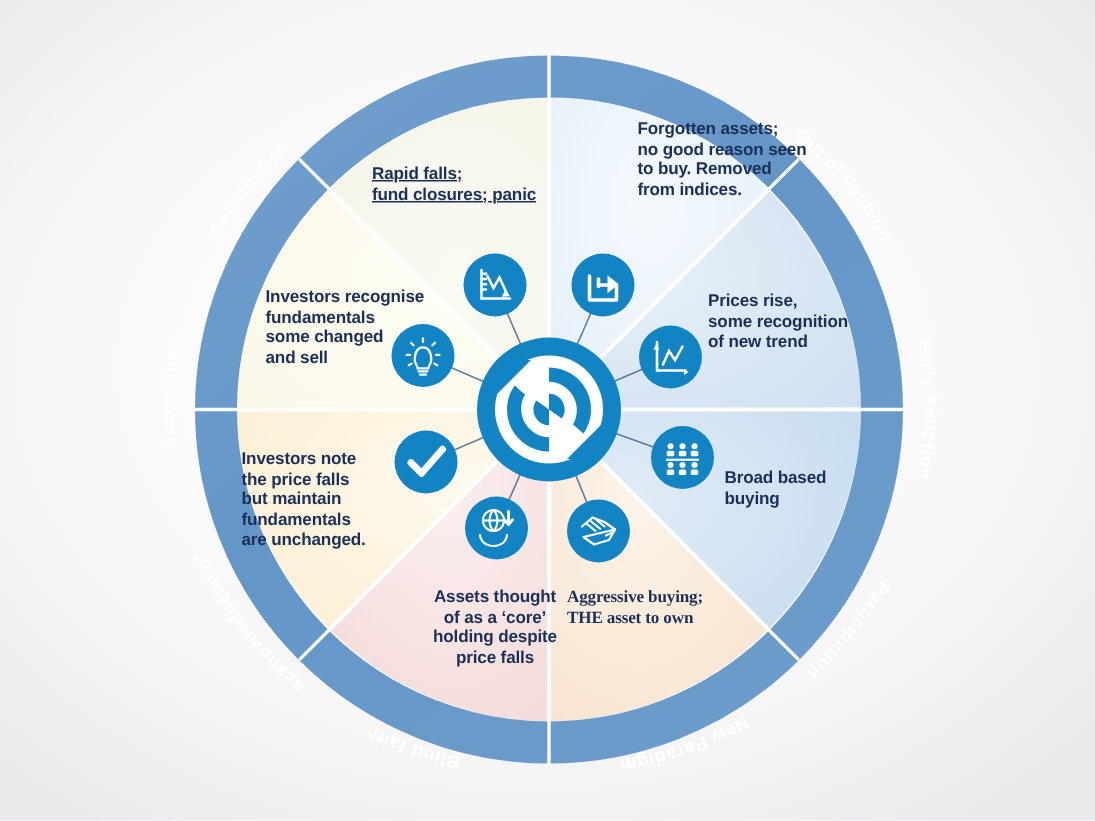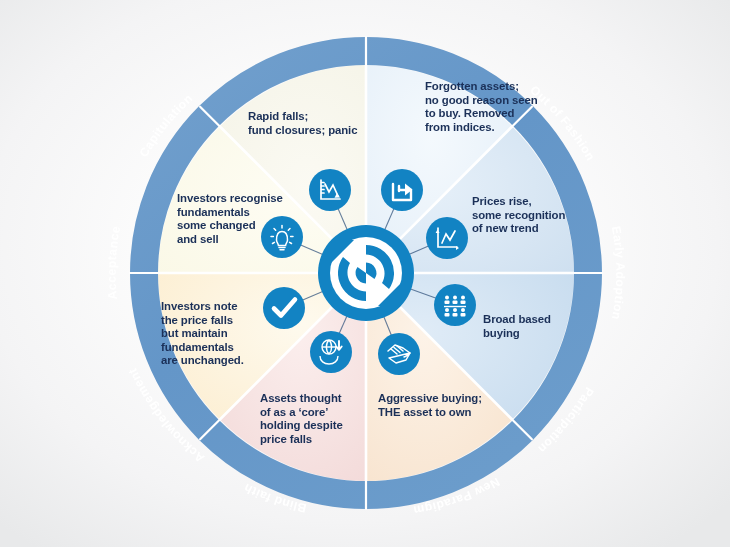--- a/index.html
+++ b/index.html
@@ -313,35 +313,35 @@
 to buy. Removed
 from indices.</div>
 
   <div class="seg-text" style="left:472px; top:195px; width:120px;">Prices rise,
 some recognition
 of new trend</div>
 
   <div class="seg-text" style="left:483px; top:313px; width:110px;">Broad based
 buying</div>
 
-  <div class="seg-text" style="left:378px; top:392px; width:130px;">Aggressive buying;
+  <div class="seg-text" style="left:378px; top:392px; width:130px;font-family:Liberation Serif, serif;">Aggressive buying;
 THE asset to own</div>
 
-  <div class="seg-text" style="left:260px; top:392px; width:110px;">Assets thought
+  <div class="seg-text" style="left:275px; top:392px; width:110px;text-align:center;">Assets thought
 of as a ‘core’
 holding despite
 price falls</div>
 
   <div class="seg-text" style="left:161px; top:300px; width:112px;">Investors note
 the price falls
 but maintain
 fundamentals
 are unchanged.</div>
 
   <div class="seg-text" style="left:177px; top:192px; width:126px;">Investors recognise
 fundamentals
 some changed
 and sell</div>
 
-  <div class="seg-text" style="left:248px; top:110px; width:140px;">Rapid falls;
+  <div class="seg-text" style="left:248px; top:110px; width:140px;text-decoration:underline;">Rapid falls;
 fund closures; panic</div>
 
 </div>
 
 </body></html>

